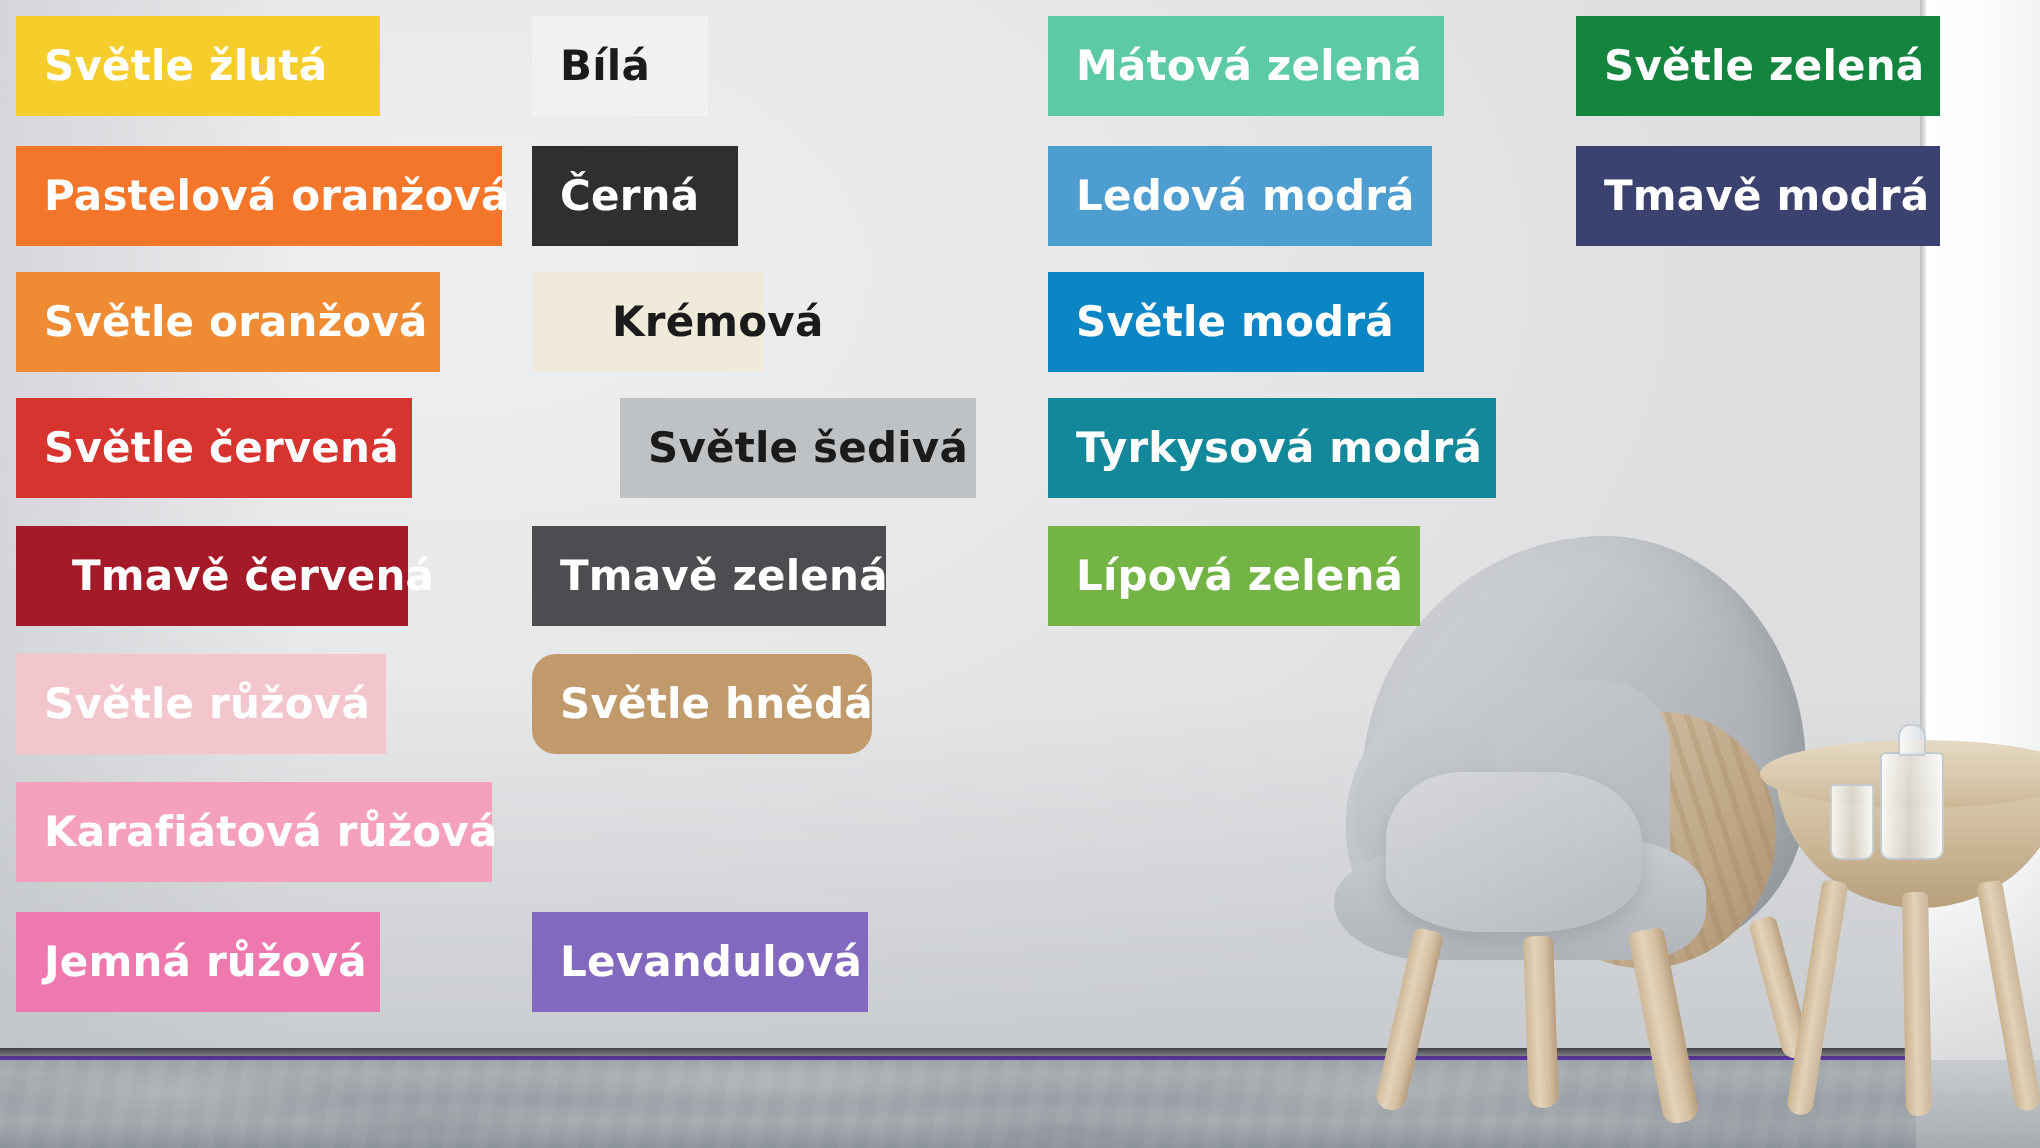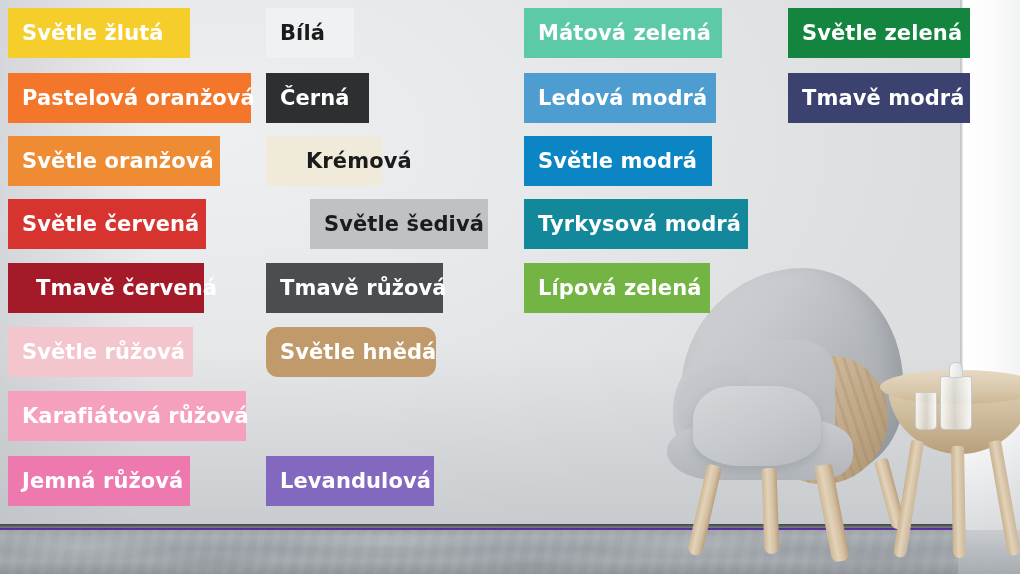--- a/index.html
+++ b/index.html
@@ -279,21 +279,21 @@
       <div class="swatch" style="left: 266px; top: 73px; width: 103px; background: rgb(46, 47, 48); color: rgb(255, 255, 255);">
         <span>Černá</span>
       </div>
       <div class="swatch" style="left: 266px; top: 136px; width: 116px; background: rgb(239, 234, 218); color: rgb(27, 27, 27); padding-left: 40px;">
         <span>Krémová</span>
       </div>
       <div class="swatch" style="left: 266px; top: 199px; width: 178px; background: rgb(191, 194, 197); color: rgb(27, 27, 27); margin-left: 44px;">
         <span>Světle šedivá</span>
       </div>
       <div class="swatch" style="left: 266px; top: 263px; width: 177px; background: rgb(76, 77, 80); color: rgb(255, 255, 255);">
-        <span>Tmavě růžová</span>
+        <span>Tmavě zelená</span>
       </div>
       <div class="swatch" style="left: 266px; top: 327px; width: 170px; background: rgb(193, 154, 107); color: rgb(255, 255, 255); border-radius: 12px;">
         <span>Světle hnědá</span>
       </div>
       <div class="swatch" style="left: 266px; top: 456px; width: 168px; background: rgb(130, 105, 191); color: rgb(255, 255, 255);">
         <span>Levandulová</span>
       </div>
       <div class="swatch" style="left: 524px; top: 8px; width: 198px; background: rgb(92, 201, 167); color: rgb(255, 255, 255);">
         <span>Mátová zelená</span>
       </div>

